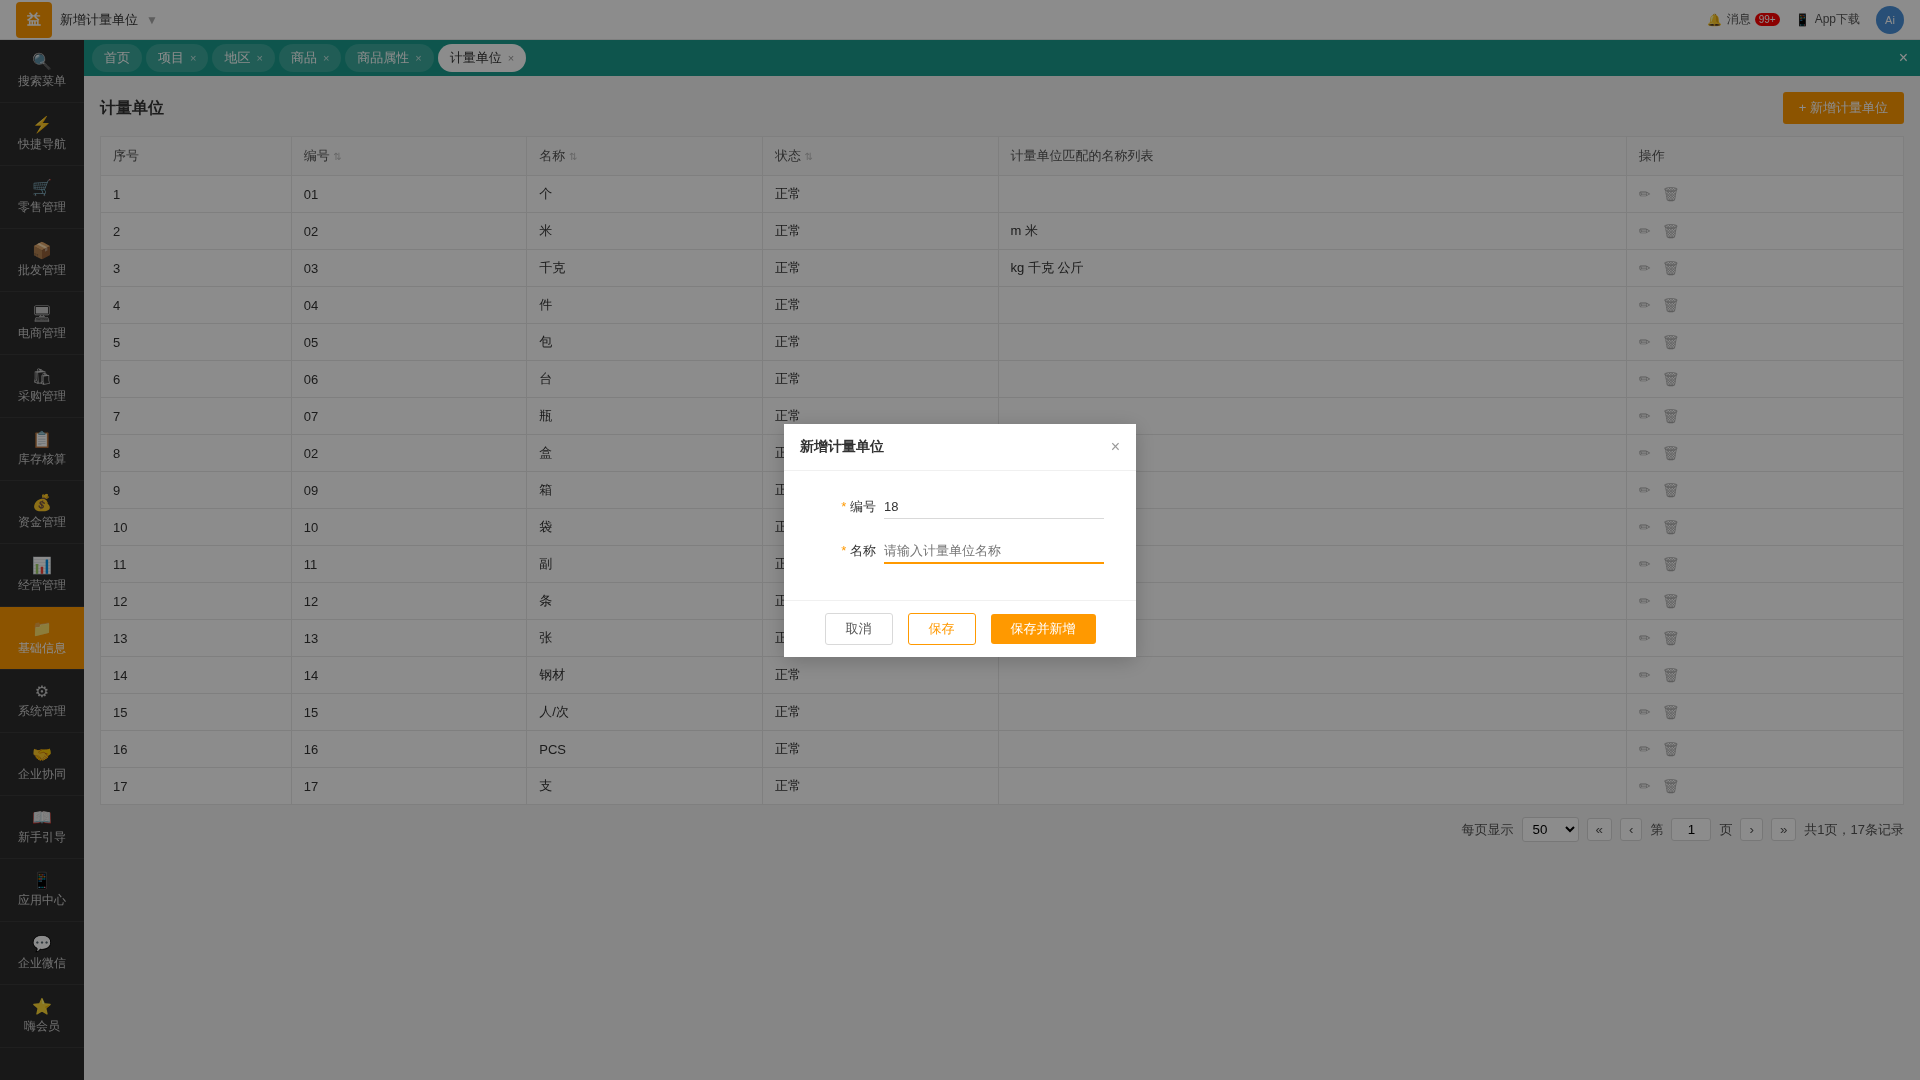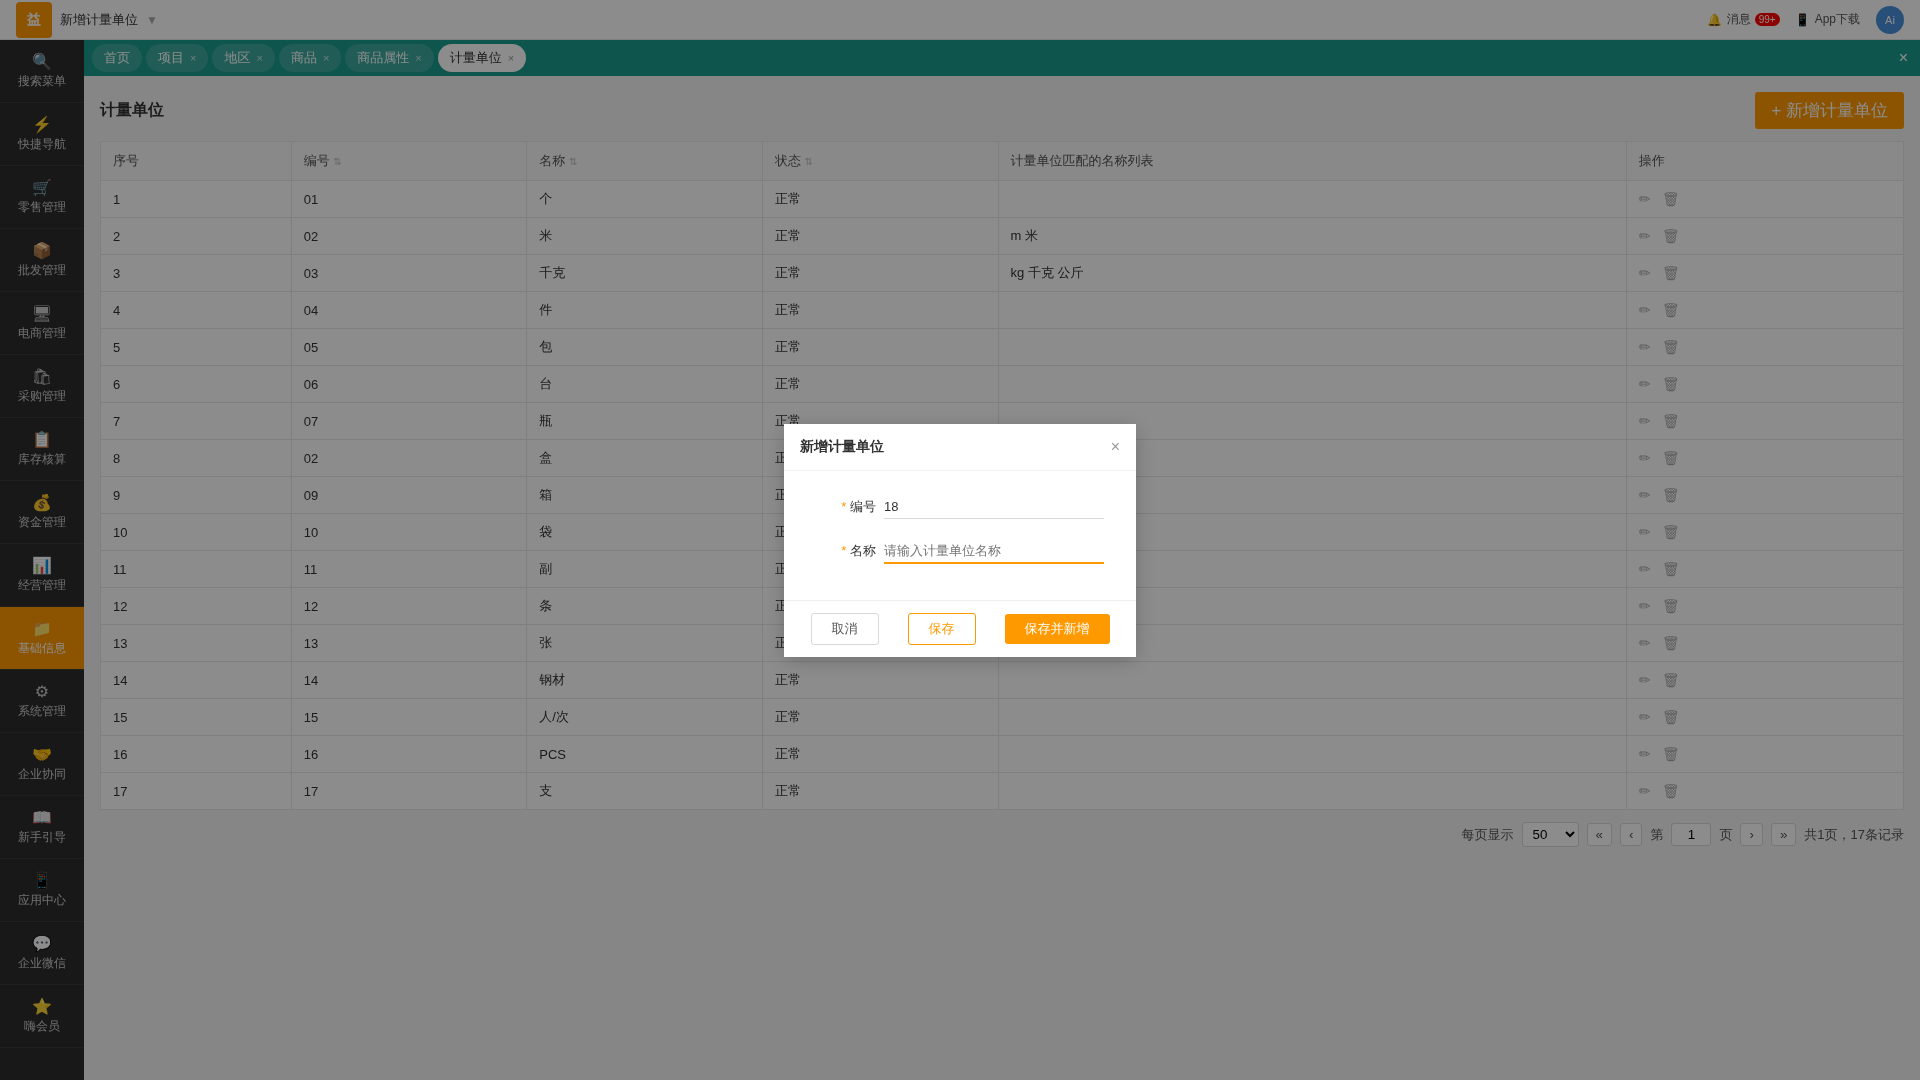--- a/index.html
+++ b/index.html
@@ -164,21 +164,21 @@
       font-weight: bold;
       color: #333;
     }
     .btn-add {
       background: #f90;
       color: #fff;
       border: none;
       padding: 7px 16px;
       border-radius: 3px;
       cursor: pointer;
-      font-size: 17px;
+      font-size: 13px;
     }
 
     
     .data-table {
       width: 100%;
       border-collapse: collapse;
       background: #fff;
     }
     .data-table th {
       background: #fafafa;
@@ -302,21 +302,21 @@
       color: #333;
     }
     .form-input.highlighted {
       border-bottom: 2px solid #f90;
     }
     .modal-footer {
       padding: 12px 16px;
       display: flex;
       align-items: center;
       justify-content: center;
-      gap: 29px;
+      gap: 15px;
       border-top: 1px solid #f0f0f0;
     }
     .btn-cancel {
       border: 1px solid #d9d9d9;
       background: #fff;
       padding: 6px 20px;
       border-radius: 3px;
       cursor: pointer;
       font-size: 13px;
       color: #555;

